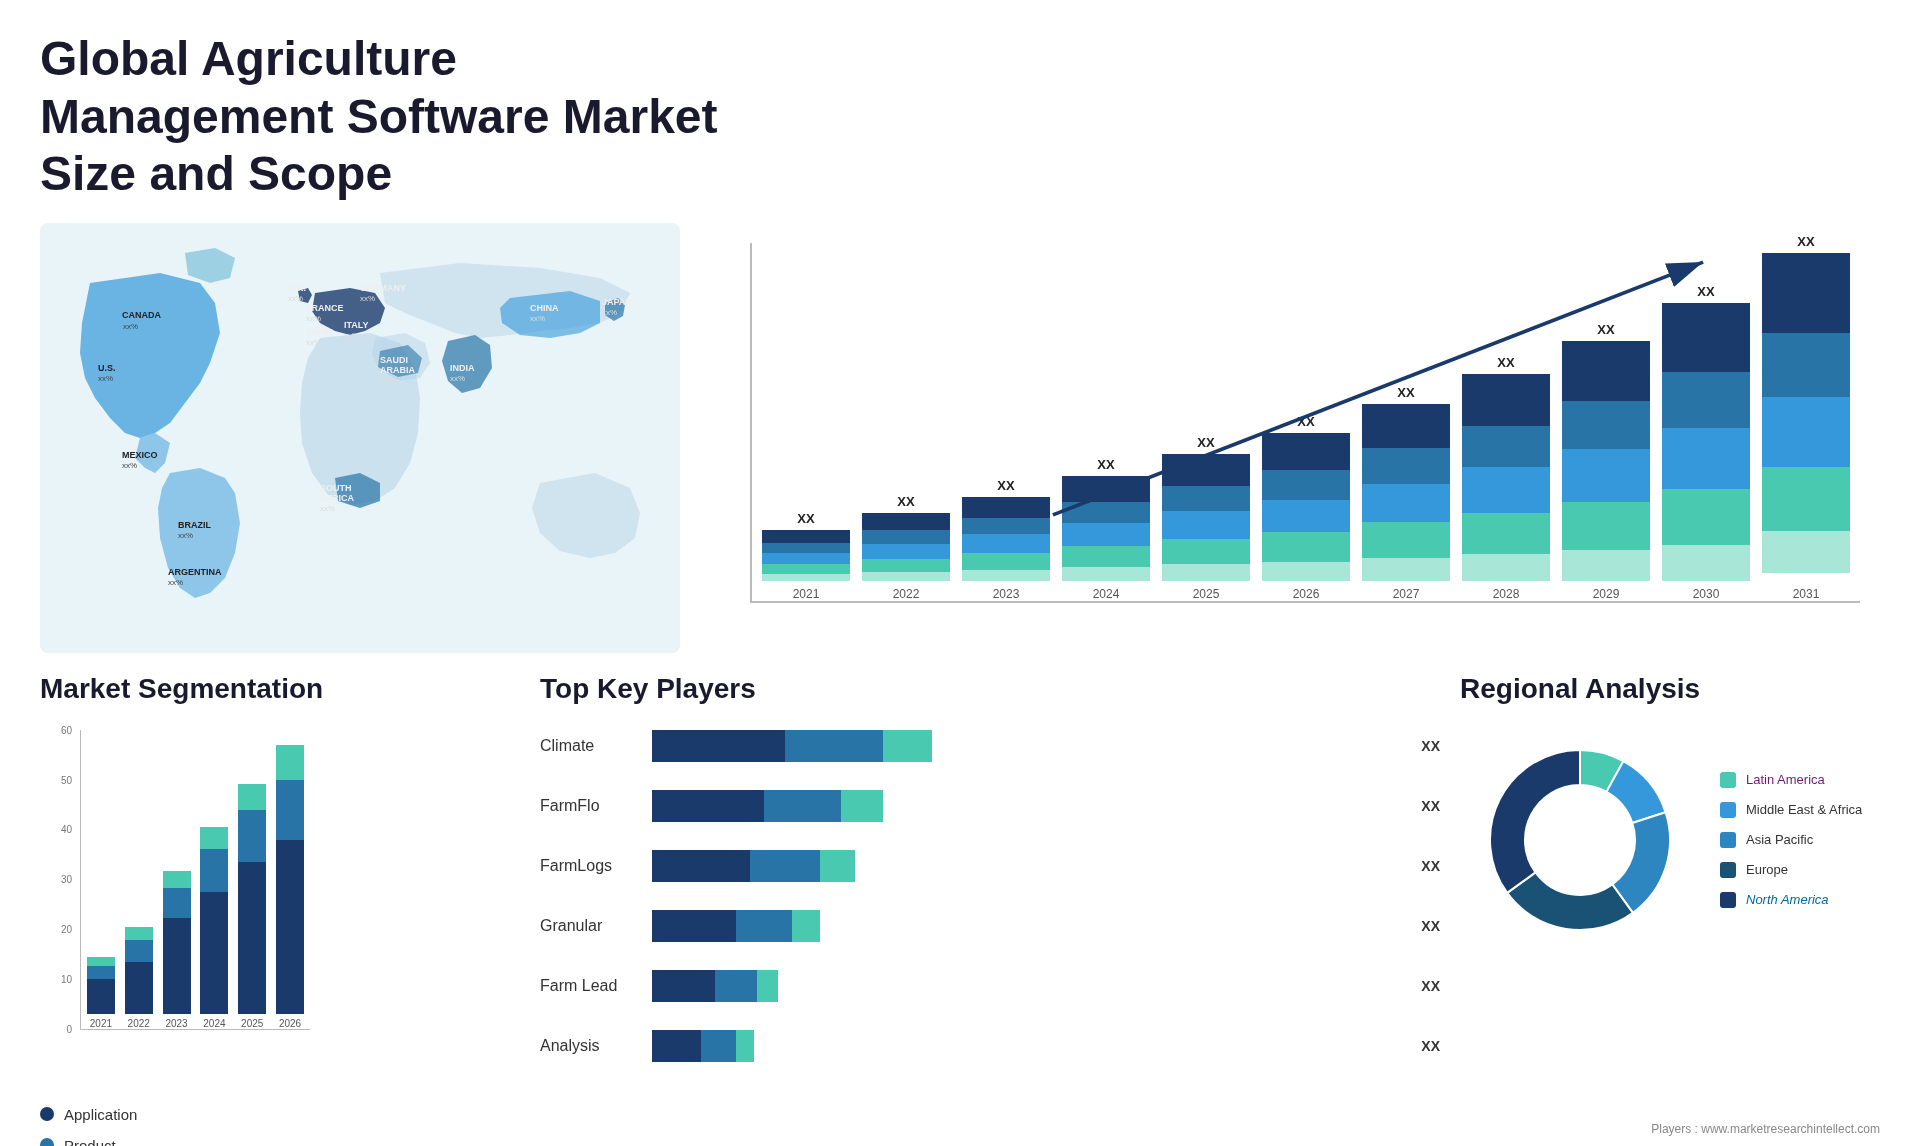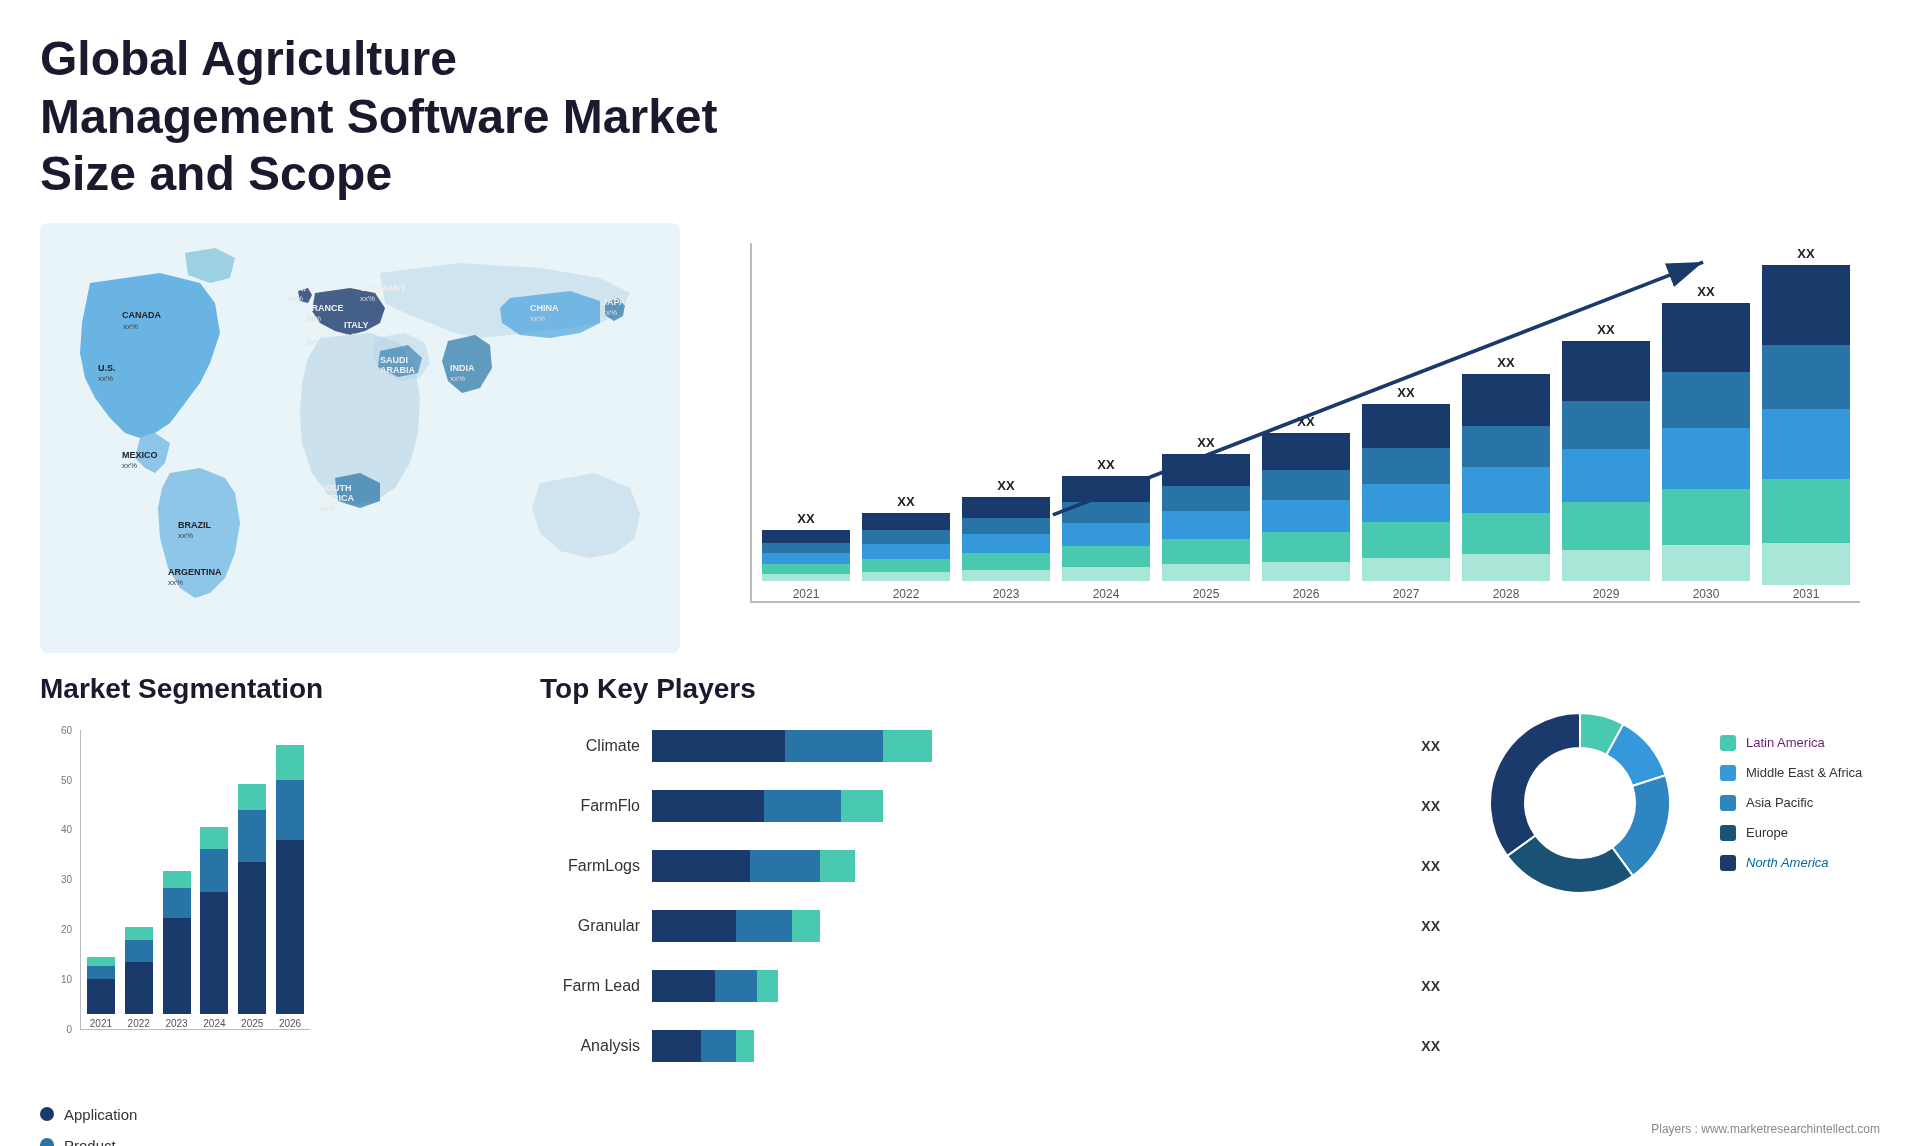--- a/index.html
+++ b/index.html
@@ -137,21 +137,21 @@
     .player-row {
       display: flex;
       align-items: center;
       gap: 12px;
       margin-bottom: 28px;
     }
     .player-name {
       width: 100px;
       font-size: 16px;
       color: #333;
-      text-align: right;
+      text-align: left;
       flex-shrink: 0;
     }
     .player-bar-container {
       flex: 1;
       height: 32px;
       display: flex;
       position: relative;
     }
     .player-bar-seg1 {
       background: #1a3a6b;
@@ -451,21 +451,21 @@
           </div>
           <div style="display: flex; flex-direction: column; align-items: center; flex: 1 1 0%; position: relative;">
             <div style="font-size: 13px; font-weight: 700; color: rgb(34, 34, 34); margin-bottom: 4px;">XX</div>
             <div style="width: 100%; height: 320px; display: flex; flex-direction: column;">
               <div style="background: rgb(26, 58, 107); height: 25%; width: 100%;"></div>
               <div style="background: rgb(40, 116, 166); height: 20%; width: 100%;"></div>
               <div style="background: rgb(52, 152, 219); height: 22%; width: 100%;"></div>
               <div style="background: rgb(72, 201, 176); height: 20%; width: 100%;"></div>
               <div style="background: rgb(168, 230, 216); height: 13%; width: 100%;"></div>
             </div>
-            <div style="font-size: 12px; color: rgb(85, 85, 85); margin-top: 2px; text-align: left;">2031</div>
+            <div style="font-size: 12px; color: rgb(85, 85, 85); margin-top: 14px; text-align: left;">2031</div>
           </div>
         </div>
     </div>
   </div>
 </div>
 
 <div class="bottom-area">
 
   <div class="segmentation-section">
     <div class="section-title">Market Segmentation</div>
@@ -602,20 +602,21 @@
             <div class="player-bar-seg1" style="width: 49px;"></div>
             <div class="player-bar-seg2" style="width: 35px;"></div>
             <div class="player-bar-seg3" style="width: 17.5px;"></div>
           </div>
           <div class="player-value">XX</div>
         </div>
       </div>
   </div>
 
   <div class="regional-section">
+    <div class="section-title">Regional Analysis</div>
     <div class="donut-area">
       <svg width="240" height="240" id="donut-svg" viewBox="0 0 240 240">
       <path d="M 120 30 A 90 90 0 0 1 163.3578306691544 41.13239879605227 L 146.49645207559433 71.8031325975875 A 55 55 0 0 0 120 65 Z" fill="#48c9b0" stroke="#fff" stroke-width="2"></path>
           <path d="M 163.3578306691544 41.13239879605227 A 90 90 0 0 1 205.59508646656383 92.18847050625473 L 172.30810839623345 103.00406530937789 A 55 55 0 0 0 146.49645207559433 71.8031325975875 Z" fill="#3498db" stroke="#fff" stroke-width="2"></path>
           <path d="M 205.59508646656383 92.18847050625473 A 90 90 0 0 1 172.90067270632258 192.81152949374527 L 152.32818887608602 164.4959346906221 A 55 55 0 0 0 172.30810839623345 103.00406530937789 Z" fill="#2e86c1" stroke="#fff" stroke-width="2"></path>
           <path d="M 172.90067270632258 192.81152949374527 A 90 90 0 0 1 47.188470506254745 172.9006727063226 L 75.50406530937789 152.32818887608602 A 55 55 0 0 0 152.32818887608602 164.4959346906221 Z" fill="#1a5276" stroke="#fff" stroke-width="2"></path>
           <path d="M 47.188470506254745 172.9006727063226 A 90 90 0 0 1 119.99999999999999 30 L 119.99999999999999 65 A 55 55 0 0 0 75.50406530937789 152.32818887608602 Z" fill="#1a3a6b" stroke="#fff" stroke-width="2"></path>
         </svg>
       <div class="donut-legend" id="donut-legend">
           <div class="donut-legend-item">

